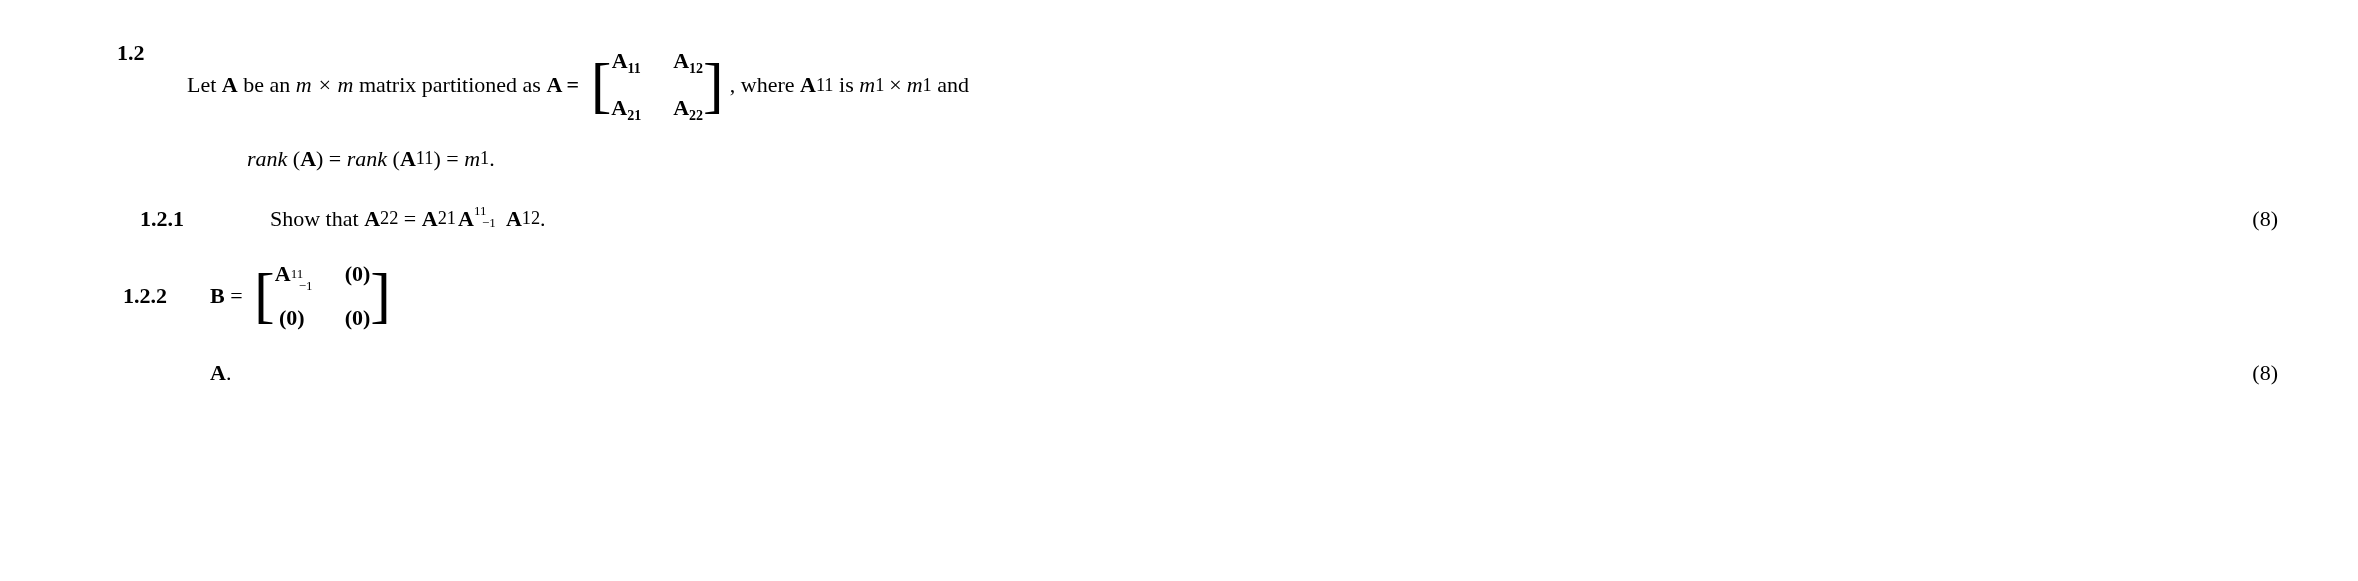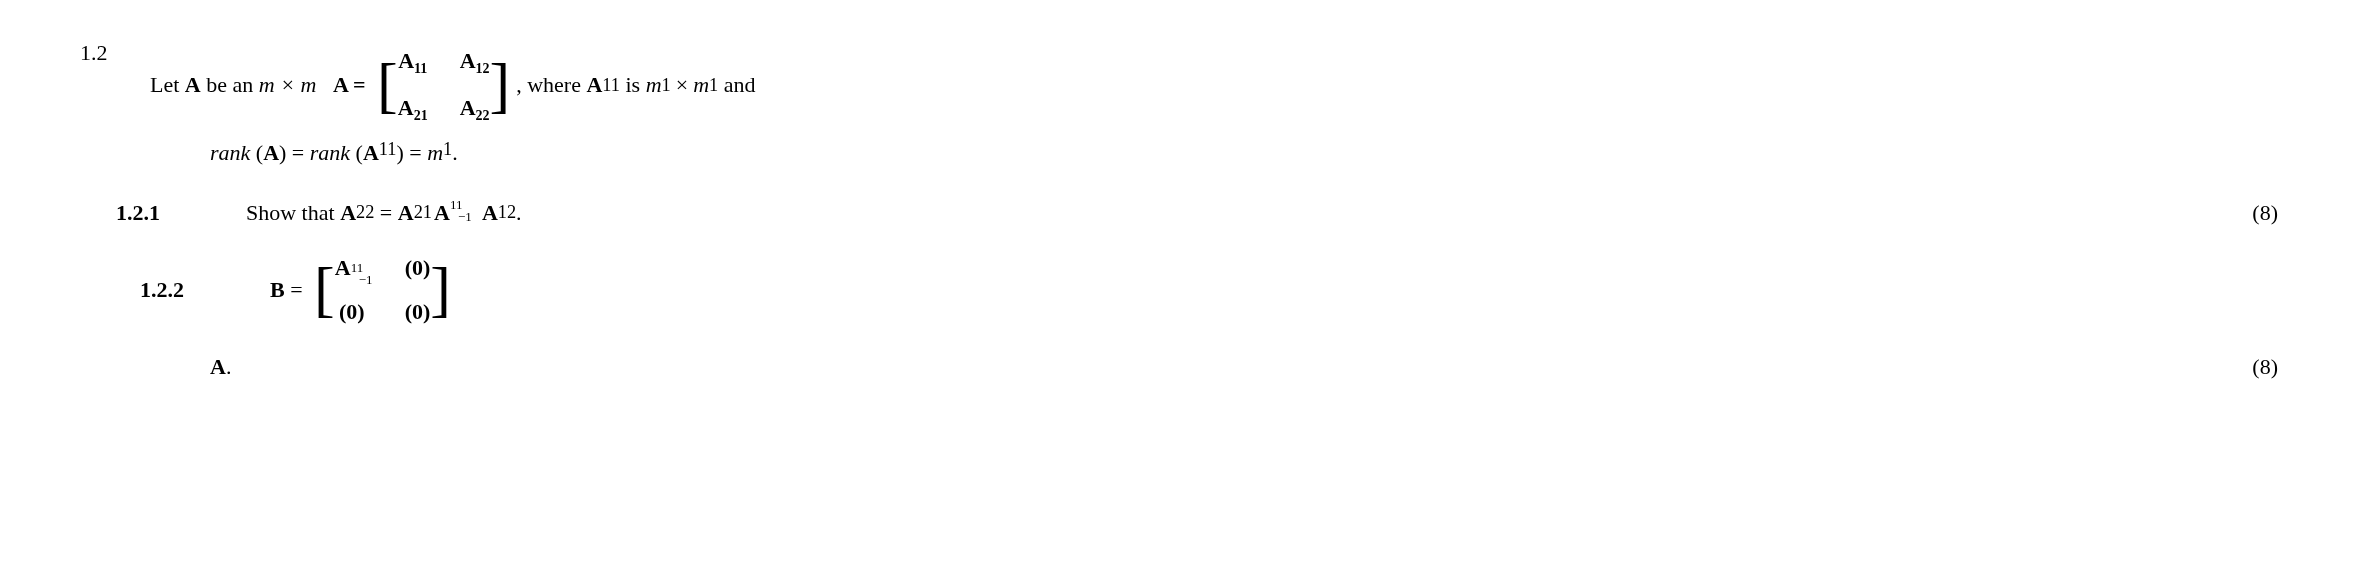--- a/index.html
+++ b/index.html
@@ -9,23 +9,24 @@
       font-size: 22px;
       color: #000;
       width: 2358px;
       min-height: 581px;
       padding: 40px 80px 40px 80px;
     }
     .problem-block {
       width: 100%;
     }
     .problem-number {
-      font-weight: normal;
+      font-weight: bold;
       min-width: 70px;
       flex-shrink: 0;
+      margin-left: 37px;
     }
     
     .matrix-wrap {
       display: inline-flex;
       align-items: center;
       margin: 0 6px;
     }
     .matrix-grid {
       display: inline-grid;
       grid-template-columns: auto auto;
@@ -55,24 +56,24 @@
       flex: 1;
     }
     .part-12-line1 {
       display: flex;
       align-items: center;
       flex-wrap: nowrap;
       line-height: 1.9;
     }
     .part-12-line2 {
       display: flex;
-      align-items: flex-start;
+      align-items: center;
       margin-left: 0px;
       line-height: 1.9;
-      margin-top: 2px;
+      margin-top: 8px;
     }
     
     .big-bracket {
       font-size: 62px;
       line-height: 0.85;
       font-weight: 200;
     }
     
     .matrix-b-grid {
       display: inline-grid;
@@ -124,21 +125,21 @@
 
   <div class="part-12-row">
     <span class="problem-number">1.2</span>
     <div class="part-12-text-block">
 
       <div class="part-12-line1">
         <span>Let</span>&nbsp;
         <strong>A</strong>&nbsp;
         <span>be an</span>&nbsp;
         <em>m × m</em>&nbsp;
-        &nbsp;
+        <span>matrix partitioned as</span>&nbsp;
         <strong>A =</strong>&nbsp;
 
         
         <span class="matrix-wrap">
           <span class="big-bracket">[</span>
           <span class="matrix-grid">
             <span class="matrix-cell"><strong>A</strong><sub>11</sub></span>
             <span class="matrix-cell"><strong>A</strong><sub>12</sub></span>
             <span class="matrix-cell"><strong>A</strong><sub>21</sub></span>
             <span class="matrix-cell"><strong>A</strong><sub>22</sub></span>
@@ -156,21 +157,21 @@
       </div>
 
       <div class="part-12-line2" style="margin-left: 60px;">
         <em>rank</em>&nbsp;(<strong>A</strong>)&nbsp;=&nbsp;<em>rank</em>&nbsp;(<strong>A</strong><sub>11</sub>)&nbsp;=&nbsp;<em>m</em><sub>1</sub><span>.</span>
       </div>
     </div>
   </div>
 
   <div style="margin-top: 18px; margin-bottom: 18px;">
     <div class="subpart-row">
-      <span class="subpart-label" style="margin-left: 36px;">1.2.1</span>
+      <span class="subpart-label" style="margin-left: 60px;">1.2.1</span>
       <div class="subpart-content">
         <span>Show that&nbsp;</span>
 
         <strong>A</strong>
           <sub>22</sub>
         <span>&nbsp;=&nbsp;</span>
         <strong>A</strong>
           <sub>21</sub>
         <strong style="margin-left:2px;">A</strong>
           <span style="position:relative; display:inline-block; width:18px;">
@@ -180,21 +181,21 @@
         <strong style="margin-left:14px;">A</strong>
           <sub>12</sub>
         <span>.</span>
         <span class="eq-number-right">(8)</span>
       </div>
     </div>
   </div>
 
   <div>
     <div class="subpart-row" style="align-items: center;">
-      <span class="subpart-label" style="margin-left: 60px;">1.2.2</span>
+      <span class="subpart-label" style=" text-align: center;">1.2.2</span>
       <div class="subpart-content">
         <strong>B</strong>
         <span>&nbsp;=&nbsp;</span>
 
         <span class="matrix-wrap">
           <span class="big-bracket">[</span>
           <span class="matrix-b-grid">
             <span class="matrix-cell">
               <strong>A</strong><span style="position:relative; display:inline-block; width:18px;"><sub style="position:absolute; bottom:-4px; left:0; font-size:13px; font-weight:normal;">11</sub><sup style="position:absolute; top:-6px; left:8px; font-size:13px; font-weight:normal;">−1</sup></span>
             </span>

